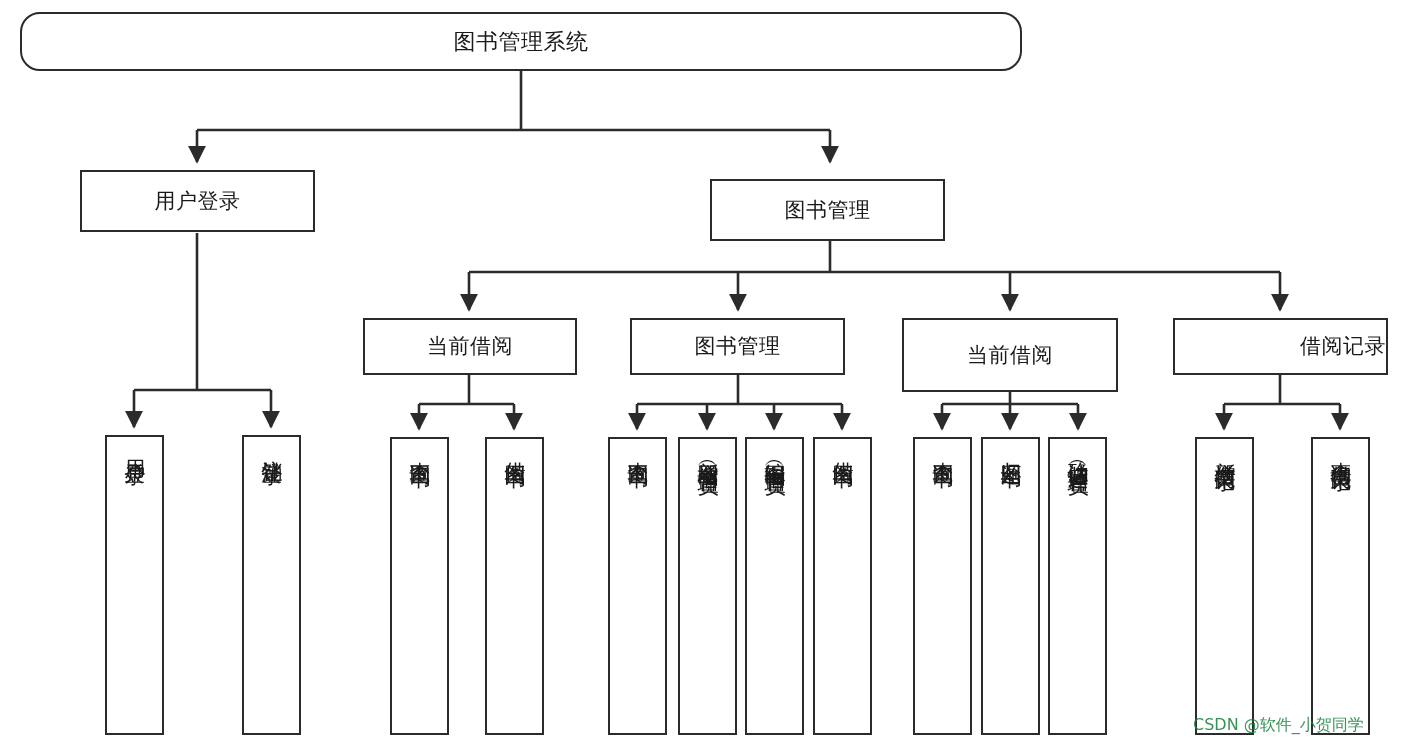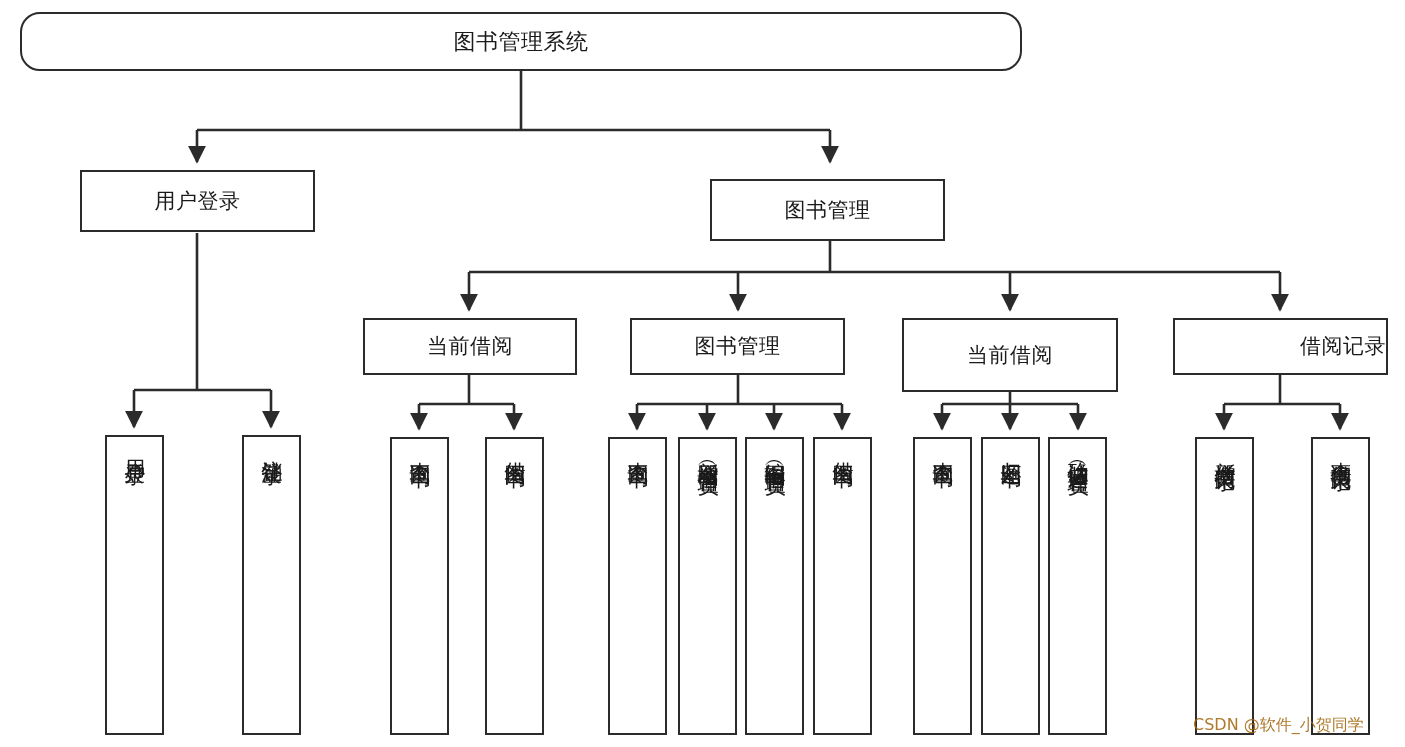--- a/index.html
+++ b/index.html
@@ -54,21 +54,21 @@
   .vert .node-label {
     writing-mode: vertical-rl;
     text-orientation: upright;
     font-size: 21px;
     letter-spacing: 2px;
     white-space: nowrap;
   }
   .root-box .node-label { font-size: 22px; }
   .watermark {
     position: absolute;
-    color: #a16207;
+    color: #15803d;
     font-size: 16px;
     white-space: nowrap;
     opacity: 0.85;
     pointer-events: none;
   }
 </style>
 </head>
 <body>
 
 <div id="canvas">

